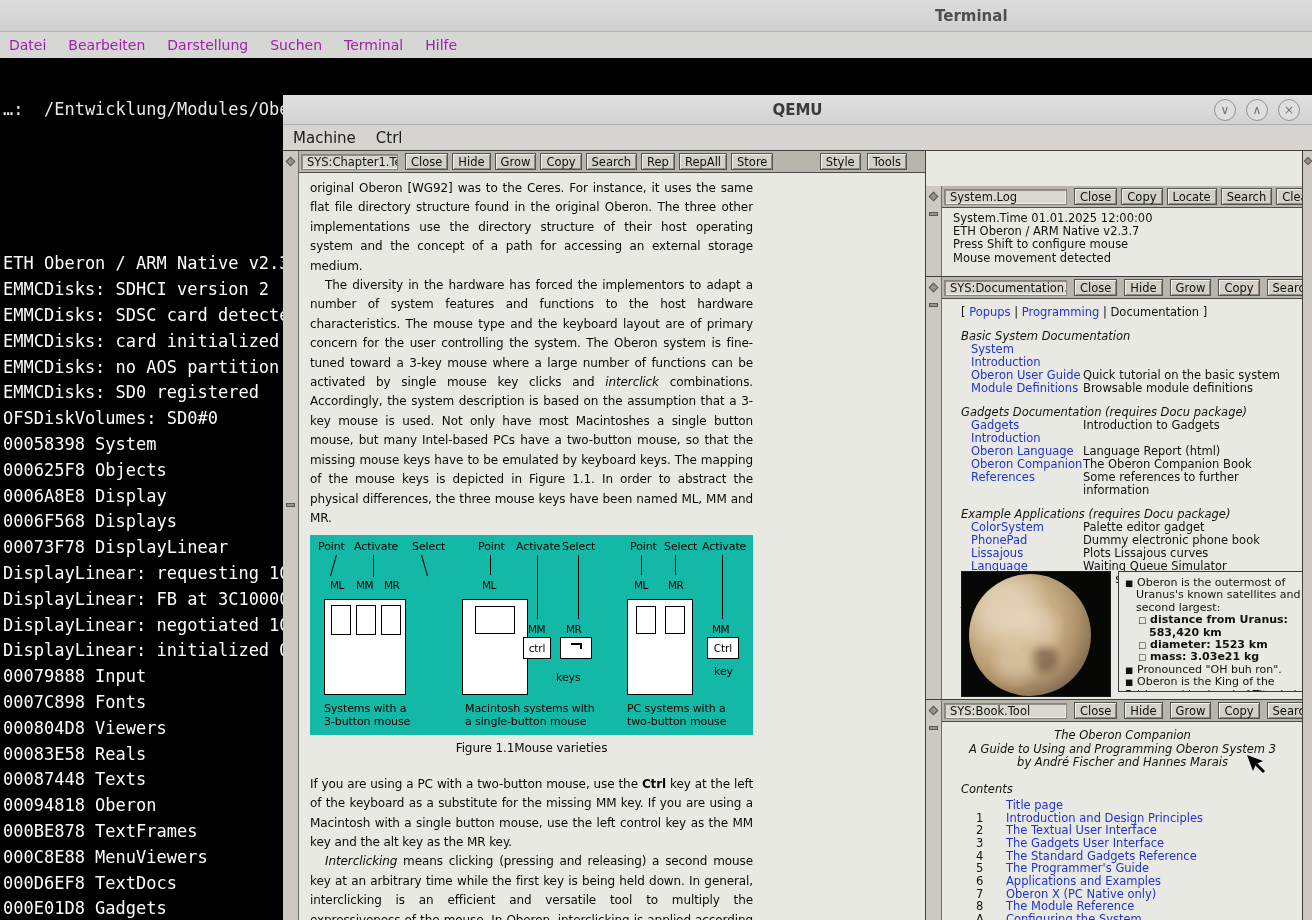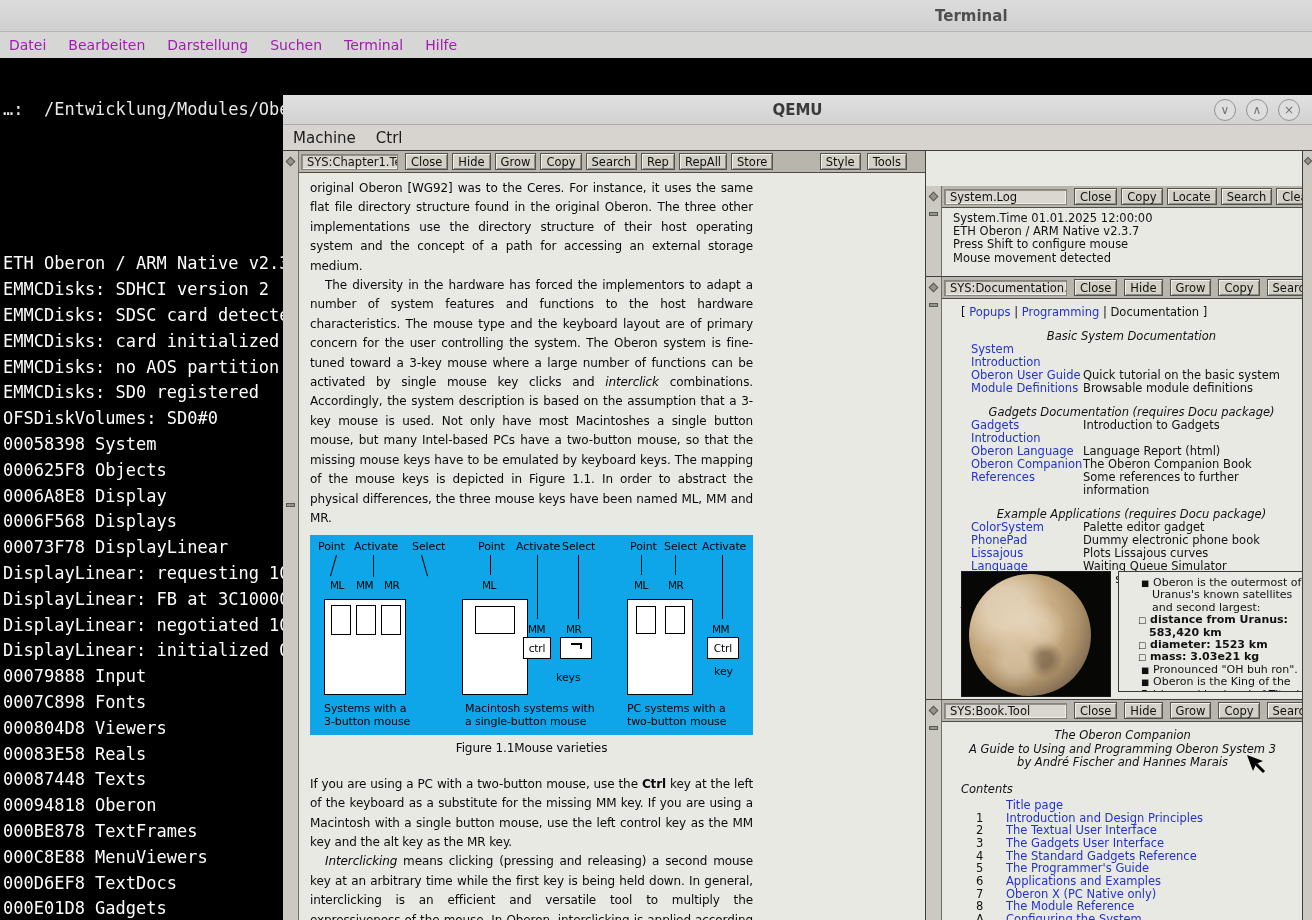--- a/index.html
+++ b/index.html
@@ -56,21 +56,21 @@
 
   
   .chapter { position:absolute; left:0; top:0; width:642px; height:770px; }
   .chapter .vcontent { padding:6px 0 0 10px; }
   .text-col { width:443px; font-size:12px; line-height:19.4px; text-align:justify; color:#0a0a0a; letter-spacing:-0.1px; }
   .para { margin:0; }
   .para.indent { text-indent:15px; }
   .i { font-style:italic; } .b { font-weight:bold; }
 
   
-  .figure { position:relative; width:443px; height:200px; background:#0ea5e9; margin:7px 0 2px; font-size:11px; color:#000; text-align:left; }
+  .figure { position:relative; width:443px; height:200px; background:#14b8a6; margin:7px 0 2px; font-size:11px; color:#000; text-align:left; }
   .flabel { position:absolute; white-space:nowrap; line-height:12px; }
   .fkeylbl { position:absolute; white-space:nowrap; font-size:10.5px; letter-spacing:-0.5px; line-height:12px; }
   .fline { position:absolute; width:1px; background:#000; transform-origin:top center; }
   .fmouse { position:absolute; top:64px; border:1px solid #000; background:#fff; }
   .fbtn { position:absolute; border:1px solid #000; background:#fff; }
   .fkey { position:absolute; border:1px solid #000; display:flex; align-items:center; justify-content:center; font-size:10.5px; background:#fff; }
   .fcap { position:absolute; top:167px; line-height:13px; }
   .retglyph { width:11px; height:6px; border-top:2px solid #000; border-right:2px solid #000; margin-top:-4px; }
   .figcaption { width:443px; text-align:center; margin:4px 0 16px; font-size:12px; color:#0a0a0a; }
   .figcaption .sp { }
@@ -78,38 +78,38 @@
   
   .rtrack { position:absolute; left:642px; top:0; width:377px; height:770px; border-left:1px solid #3f3f3f; }
   .rviewer { font-size:11.5px; color:#111; }
   .log { height:90px;margin-top:35px; }
   .log .vcontent { padding:4px 0 0 10px; line-height:13.2px; }
   .doc { height:423px; border-top:1px solid #3f3f3f; }
   .doc .vcontent { padding-left:18px; line-height:13px; }
   .book { height:257px; border-top:1px solid #3f3f3f; }
   .dnav { margin:7px 0 2px; }
   .navlink { color:#2233cc; }
-  .dheading { font-style:italic; margin-top:11px;text-align:center; }
+  .dheading { font-style:italic; margin-top:11px; }
   .dlrow { display:flex; }
   .dlrow, .dheading { padding-left:0; }
   .dlinks { padding-left:10px; }
   .dlabel { width:112px; color:#2233cc; flex-shrink:0; }
   .ddesc { color:#111; }
   .another-heading { font-style:italic; margin-top:12px; }
   .planet { position:absolute; left:18px; top:272px; width:150px; height:126px; background:#070705; border:1px solid #1c1c1c; overflow:hidden; }
   .sphere { position:absolute; left:7px; top:2px; width:122px; height:122px; border-radius:50%;
     background:
       radial-gradient(circle at 30% 28%, rgba(240,228,210,.55) 0 16%, rgba(240,228,210,0) 38%),
       radial-gradient(circle at 58% 44%, rgba(232,216,190,.5) 0 10%, rgba(232,216,190,0) 26%),
       radial-gradient(circle at 38% 72%, rgba(224,208,184,.45) 0 9%, rgba(224,208,184,0) 24%),
       radial-gradient(circle at 62% 70%, rgba(90,70,52,.5) 0 6%, rgba(90,70,52,0) 16%),
       radial-gradient(circle at 38% 38%, #d6bd96 0%, #c5aa80 42%, #ab9069 60%, #7e6951 78%, #483c30 90%, #15100a 100%); }
   .factsbox { position:absolute; left:175px; top:272px; width:197px; height:121px; border:1px solid #3a3a3a;
     padding:5px 5px 0 6px; font-size:11px; line-height:12.4px; overflow:hidden; background:#e9e9e4; }
-  .fact { padding-left:11px; text-indent:-11px;margin-left:16px; }
+  .fact { padding-left:11px; text-indent:-11px; }
   .fact.sub { margin-left:13px;font-weight:bold; }
   .fact.nohang { padding-left:0; text-indent:0; }
   .fb { font-size:8.5px; margin-right:4px; }
 
   .book .vcontent { line-height:12.65px; }
   .btitle { font-style:italic; text-align:center; line-height:13.5px; margin-top:7px; }
   .bcontents { font-style:italic; margin:13px 0 4px 18px; }
   .chrow { display:flex; }
   .chnum { width:30px; margin-left:33px; color:#111; flex-shrink:0; }
   .chtitle { color:#2233cc; }

